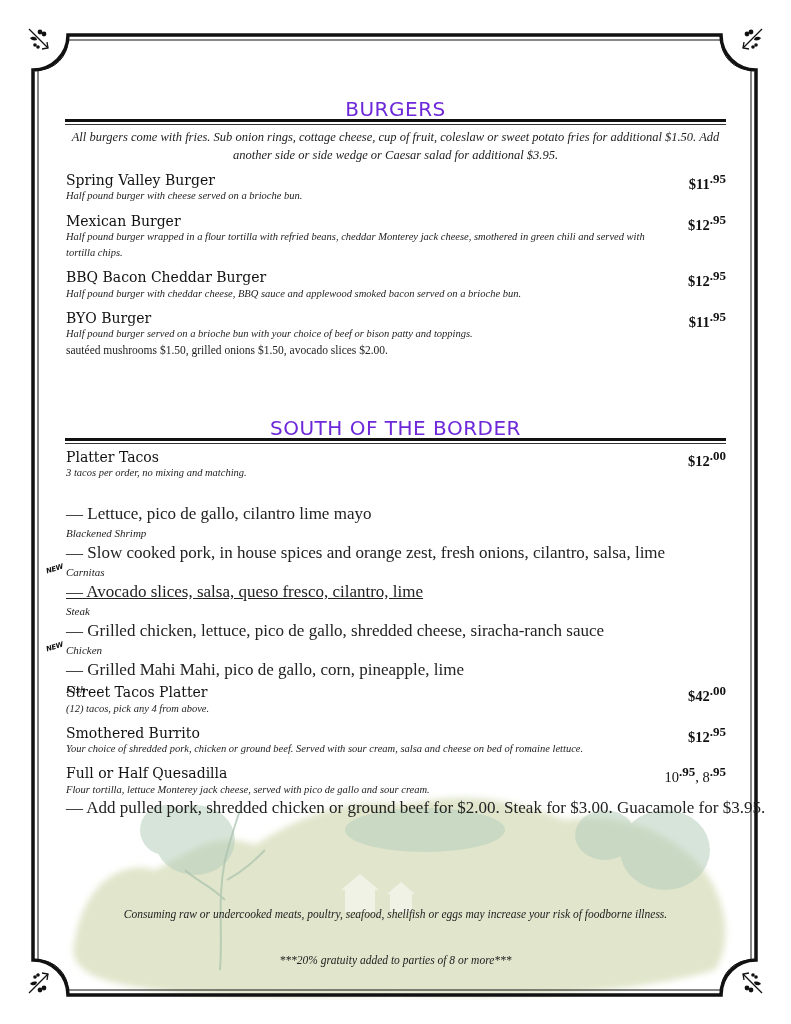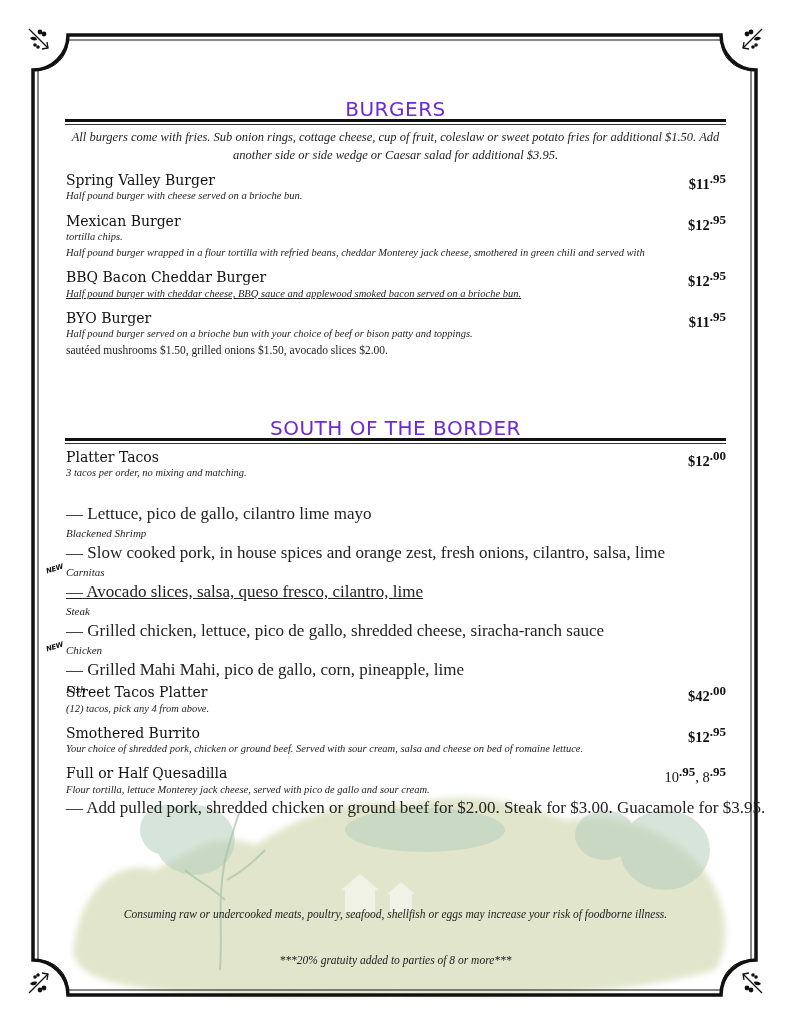--- a/index.html
+++ b/index.html
@@ -138,29 +138,29 @@
     <div>
       <div class="item-name" style="top:172px;">Spring Valley Burger</div>
       <div class="item-price" style="top:171px;"><span>$11</span><sup>.95</sup></div>
       <div class="desc" style="top:188px;">Half pound burger with cheese served on a brioche bun.</div>
     </div>
 
     <div>
       <div class="item-name" style="top:213px;">Mexican Burger</div>
       <div class="item-price" style="top:212px;"><span>$12</span><sup>.95</sup></div>
       <div class="desc" style="top:229px;">
+        <div>Half pound burger wrapped in a flour tortilla with refried beans, cheddar Monterey jack cheese, smothered in green chili and served with</div>
         <div>tortilla chips.</div>
-        <div>Half pound burger wrapped in a flour tortilla with refried beans, cheddar Monterey jack cheese, smothered in green chili and served with</div>
       </div>
     </div>
 
     <div>
       <div class="item-name" style="top:269px;">BBQ Bacon Cheddar Burger</div>
       <div class="item-price" style="top:268px;"><span>$12</span><sup>.95</sup></div>
-      <div class="desc" style="top:286px;text-decoration:underline;">Half pound burger with cheddar cheese, BBQ sauce and applewood smoked bacon served on a brioche bun.</div>
+      <div class="desc" style="top:286px;">Half pound burger with cheddar cheese, BBQ sauce and applewood smoked bacon served on a brioche bun.</div>
     </div>
 
     <div>
       <div class="item-name" style="top:310px;">BYO Burger</div>
       <div class="item-price" style="top:309px;"><span>$11</span><sup>.95</sup></div>
       <div class="desc" style="top:326px;">Half pound burger served on a brioche bun with your choice of beef or bison patty and toppings.</div>
       <div class="detail" style="top:342px;">
         <div>sautéed mushrooms $1.50, grilled onions $1.50, avocado slices $2.00.</div>
       </div>
     </div>

